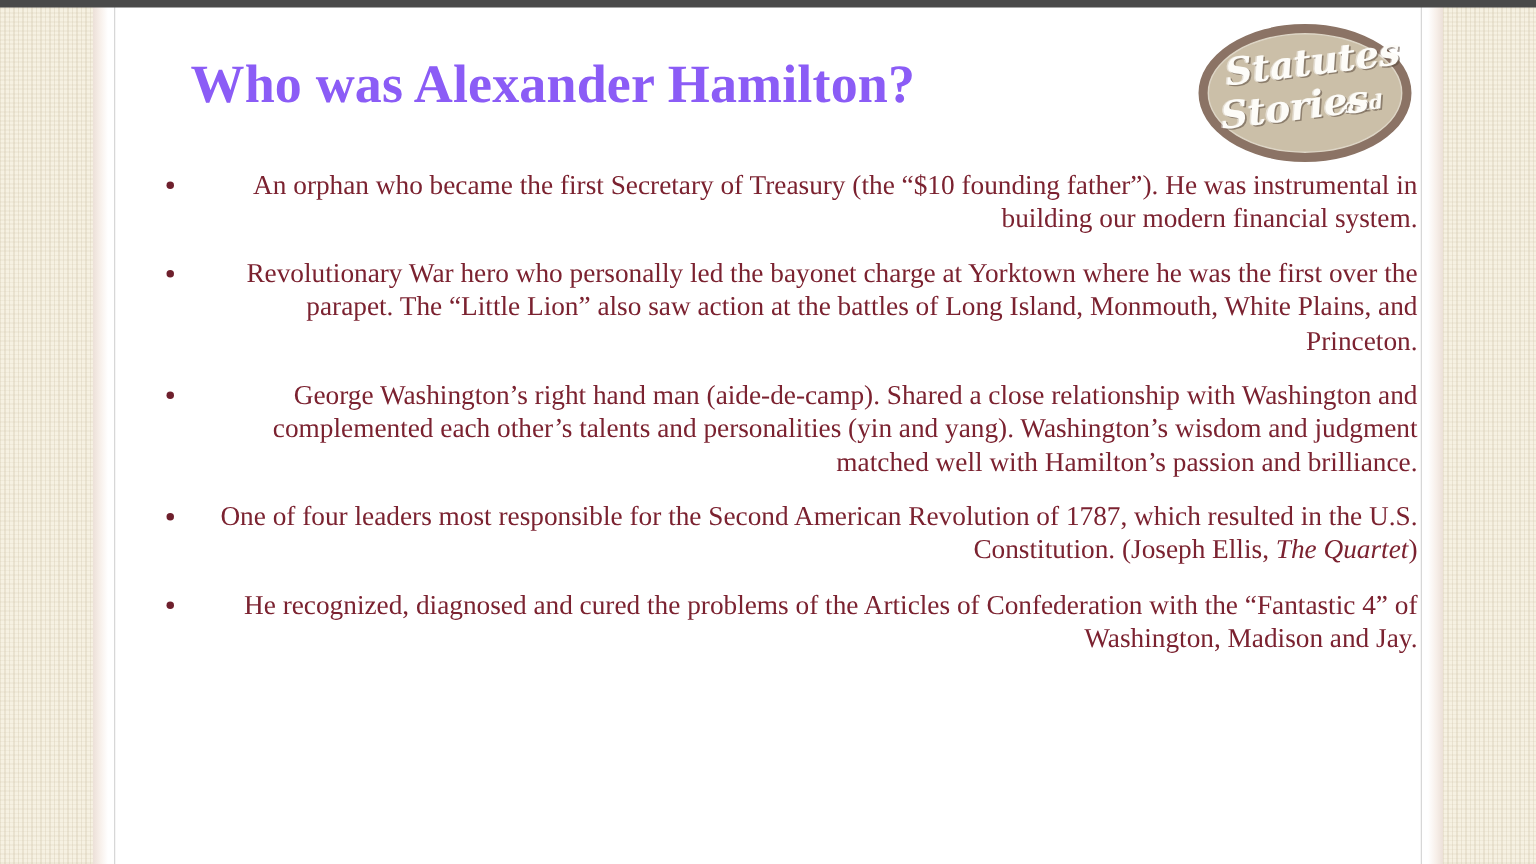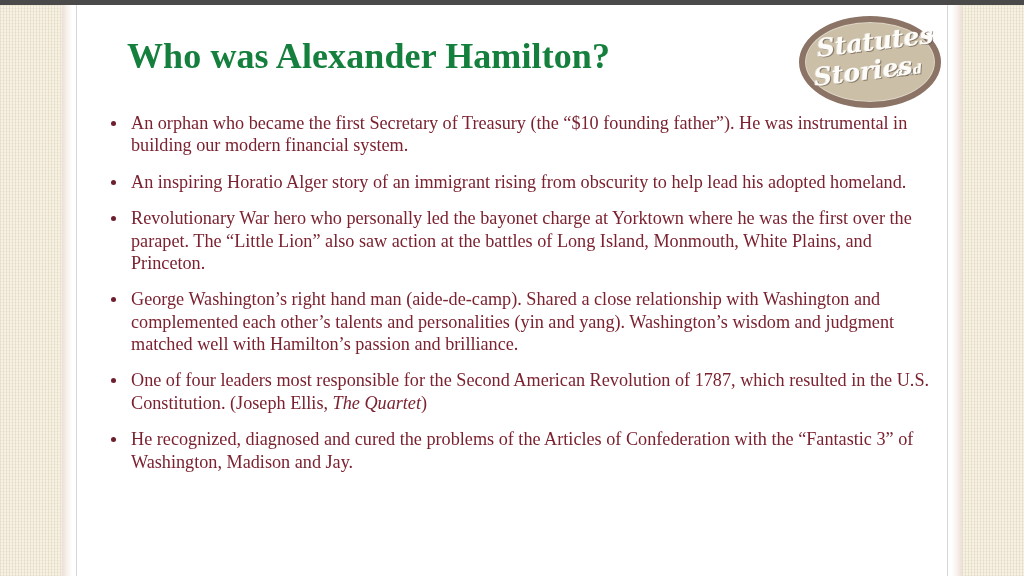--- a/index.html
+++ b/index.html
@@ -98,21 +98,21 @@
   }
 
   
   .title {
     position: absolute;
     left: 50px;
     top: 36px;
     font-size: 36px;
     line-height: 1.15;
     font-weight: 700;
-    color: #15803d;
+    color: #8b5cf6;
     letter-spacing: 0.1px;
     white-space: nowrap;
   }
 
   
   .logo {
     position: absolute;
     right: 6px;
     top: 16px;
     width: 142px;
@@ -169,21 +169,21 @@
     width: 852px;
   }
   .bullet-item {
     position: relative;
     display: block;
     padding-left: 38px;
     margin-bottom: 14px;
     color: #7b2230;
     font-size: 18.2px;
     line-height: 1.23;
-    text-align: left;
+    text-align: right;
   }
   .bullet-item:last-child { margin-bottom: 0; }
 
   .bullet-dot {
     position: absolute;
     left: 18px;
     top: 9px;
     width: 5px;
     height: 5px;
     border-radius: 50%;
@@ -219,34 +219,30 @@
       </div>
     </div>
 
     <ul class="bullets" id="bullet-list">
         <li class="bullet-item">
           <span class="bullet-dot"></span>
           <span class="bullet-text">An orphan who became the first Secretary of Treasury (the “$10 founding father”). He was instrumental in building our modern financial system.</span>
         </li>
         <li class="bullet-item">
           <span class="bullet-dot"></span>
-          <span class="bullet-text">An inspiring Horatio Alger story of an immigrant rising from obscurity to help lead his adopted homeland.</span>
-        </li>
-        <li class="bullet-item">
-          <span class="bullet-dot"></span>
           <span class="bullet-text">Revolutionary War hero who personally led the bayonet charge at Yorktown where he was the first over the parapet. The “Little Lion” also saw action at the battles of Long Island, Monmouth, White Plains, and Princeton.</span>
         </li>
         <li class="bullet-item">
           <span class="bullet-dot"></span>
           <span class="bullet-text">George Washington’s right hand man (aide-de-camp). Shared a close relationship with Washington and complemented each other’s talents and personalities (yin and yang). Washington’s wisdom and judgment matched well with Hamilton’s passion and brilliance.</span>
         </li>
         <li class="bullet-item">
           <span class="bullet-dot"></span>
           <span class="bullet-text">One of four leaders most responsible for the Second American Revolution of 1787, which resulted in the U.S. Constitution. (Joseph Ellis, <i>The Quartet</i>)</span>
         </li>
         <li class="bullet-item">
           <span class="bullet-dot"></span>
-          <span class="bullet-text">He recognized, diagnosed and cured the problems of the Articles of Confederation with the “Fantastic 3” of Washington, Madison and Jay.</span>
+          <span class="bullet-text">He recognized, diagnosed and cured the problems of the Articles of Confederation with the “Fantastic 4” of Washington, Madison and Jay.</span>
         </li>
       </ul>
 
   </div>
 </div>
 
 </body></html>

